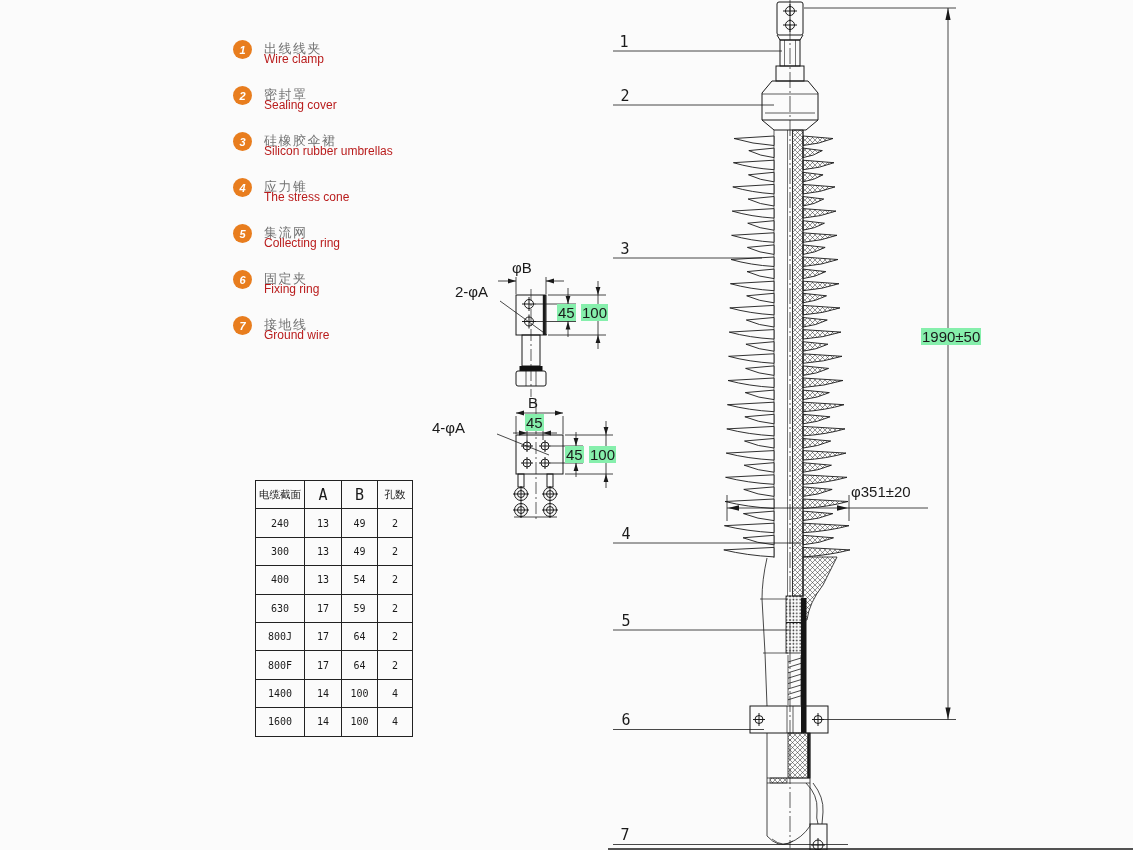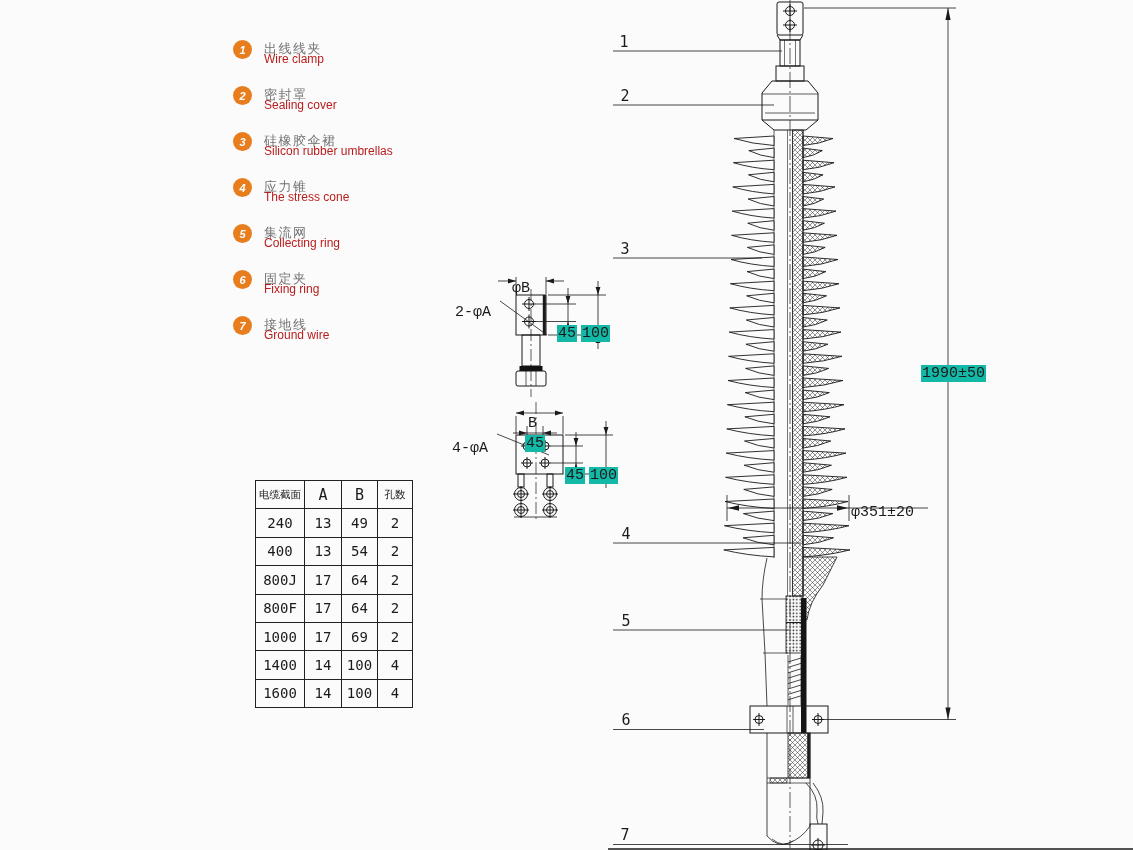--- a/index.html
+++ b/index.html
@@ -12,28 +12,28 @@
   .legend-num { position:absolute; left:0; top:4px; width:19px; height:19px; border-radius:50%;
                 background:#e87d1e; color:#fff; font-size:11px; font-style:italic; font-weight:bold;
                 display:flex; align-items:center; justify-content:center; }
   .legend-zh { position:absolute; left:31px; top:4px; font-size:13px; color:#737373; letter-spacing:1.5px; white-space:nowrap; }
   .legend-en { position:absolute; left:31px; top:16px; font-size:12px; color:#b91c1c; white-space:nowrap; }
 
   
   table.spec { position:absolute; left:255px; top:480px; border-collapse:collapse; table-layout:fixed;
                font-family:"DejaVu Sans Mono", monospace; color:#1a1a1a;padding-left:48px; }
   table.spec td, table.spec th { border:1.2px solid #222; text-align:center; vertical-align:middle;
-               height:28.4px; font-weight:normal; font-size:14px; padding:0; }
+               height:28.4px; font-weight:normal; font-size:10px; padding:0; }
   table.spec th.cjk { font-size:10.5px; font-family:"Liberation Sans", sans-serif; letter-spacing:0; }
   table.spec th.ab { font-size:15px; }
 
   
-  .dtext { position:absolute; font-family:Liberation Mono, monospace; color:#1a1a1a;
-           font-size:15px; white-space:nowrap; text-align:center;margin-top:21px; }
-  .onl { background:#14b8a6; padding:0 1px; }
+  .dtext { position:absolute; font-family:Liberation Sans, sans-serif; color:#1a1a1a;
+           font-size:15px; white-space:nowrap; text-align:center; }
+  .onl { background:#86efac; padding:0 1px; }
   .pnum { position:absolute; font-family:"DejaVu Sans Mono", monospace; font-size:15px; color:#1a1a1a;
           width:16px; text-align:center; }
 
   svg { position:absolute; left:0; top:0; }
   .ln { stroke:#1a1a1a; fill:none; }
 </style>
 </head>
 <body>
 
 <div id="canvas">
@@ -414,41 +414,47 @@
       <th class="ab">B</th>
       <th class="cjk">孔数</th>
     </tr>
     <tr>
           <td>240</td>
           <td>13</td>
           <td>49</td>
           <td>2</td>
         </tr>
     <tr>
+          <td>300</td>
+          <td>13</td>
+          <td>49</td>
+          <td>2</td>
+        </tr>
+    <tr>
           <td>400</td>
           <td>13</td>
           <td>54</td>
           <td>2</td>
         </tr>
     <tr>
+          <td>630</td>
+          <td>17</td>
+          <td>59</td>
+          <td>2</td>
+        </tr>
+    <tr>
           <td>800J</td>
           <td>17</td>
           <td>64</td>
           <td>2</td>
         </tr>
     <tr>
           <td>800F</td>
           <td>17</td>
           <td>64</td>
-          <td>2</td>
-        </tr>
-    <tr>
-          <td>1000</td>
-          <td>17</td>
-          <td>69</td>
           <td>2</td>
         </tr>
     <tr>
           <td>1400</td>
           <td>14</td>
           <td>100</td>
           <td>4</td>
         </tr>
     <tr>
           <td>1600</td>
@@ -460,26 +466,26 @@
     </table>
 
   <span class="pnum" style="left:616px; top:33px">1</span>
   <span class="pnum" style="left:617px; top:87px">2</span>
   <span class="pnum" style="left:617px; top:240px">3</span>
   <span class="pnum" style="left:618px; top:525px">4</span>
   <span class="pnum" style="left:618px; top:612px">5</span>
   <span class="pnum" style="left:618px; top:711px">6</span>
   <span class="pnum" style="left:617px; top:826px">7</span>
 
-  <span class="dtext onl" style="left:921px; top:344px">1990±50</span>
+  <span class="dtext onl" style="left:921px; top:328px">1990±50</span>
   <span class="dtext" style="left:851px; top:483px">φ351±20</span>
 
   <span class="dtext" style="left:512px; top:259px">φB</span>
   <span class="dtext" style="left:455px; top:283px">2-φA</span>
   <span class="dtext onl" style="left:557px; top:304px">45</span>
   <span class="dtext onl" style="left:581px; top:304px">100</span>
 
   <span class="dtext" style="left:528px; top:394px">B</span>
   <span class="dtext onl" style="left:525px; top:414px">45</span>
-  <span class="dtext" style="left:452px; top:419px">4-φA</span>
+  <span class="dtext" style="left:432px; top:419px">4-φA</span>
   <span class="dtext onl" style="left:565px; top:446px">45</span>
   <span class="dtext onl" style="left:589px; top:446px">100</span>
 </div>
 
 </body></html>

